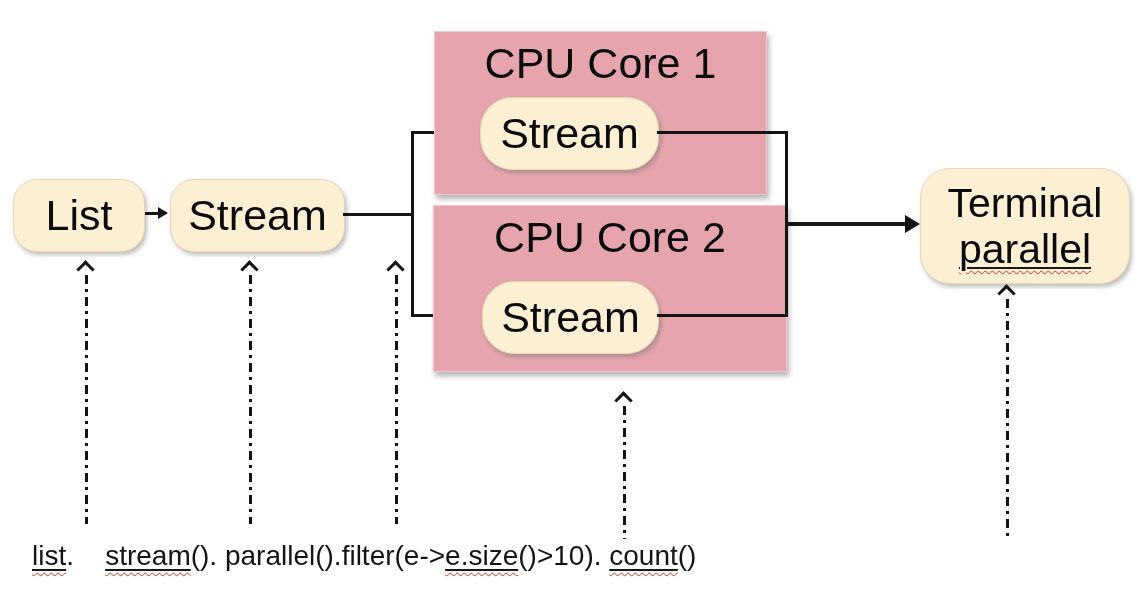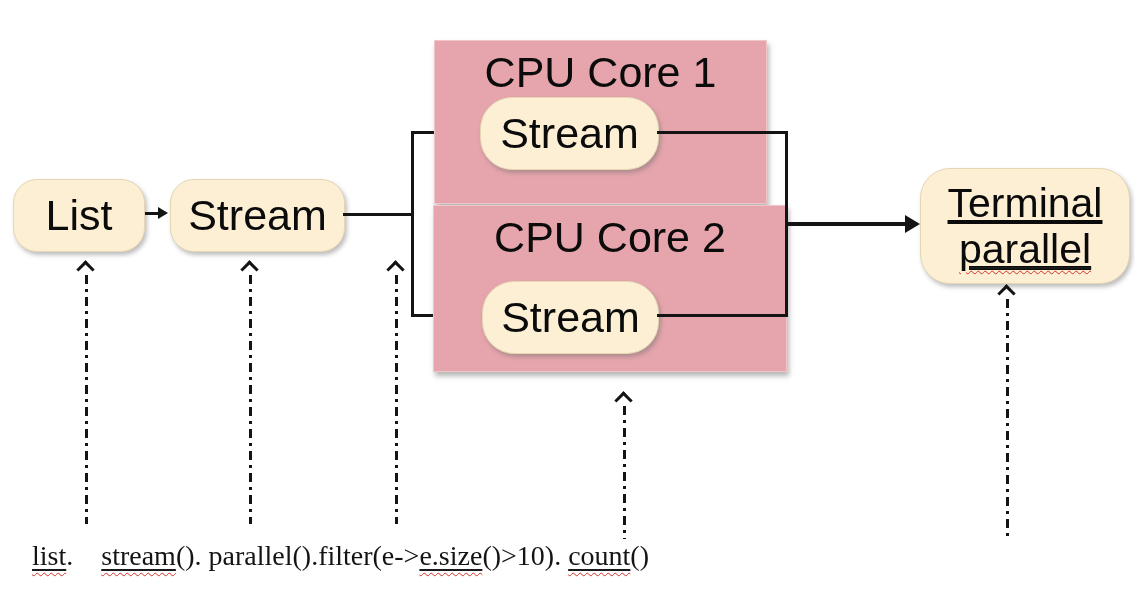--- a/index.html
+++ b/index.html
@@ -80,21 +80,21 @@
     border-left: 3.5px solid #141414;
     transform: rotate(45deg);
   }
   
   .terminal-text { font-size: 41px; line-height: 46px; }
   
   .code {
     position: absolute;
     left: 32px;
     top: 540px;
-    font-family: Liberation Serif, serif;
+    font-family: Liberation Sans, sans-serif;
     font-size: 28px;
     line-height: 32px;
     white-space: pre;
     color: #141414;
   }
   
   .ul {
     text-decoration: underline;
     text-decoration-color: #1a1a1a;
     text-decoration-thickness: 1.5px;
@@ -125,42 +125,42 @@
   <div class="hline" style="left:343px; top:213px; width:70px; height:3px;"></div>
 
   <div class="vline" style="left:411px; top:131px; width:3px; height:186px;"></div>
 
   <div class="hline" style="left:411px; top:131px; width:57px; height:3px;"></div>
   <div class="tri-right" style="left:467px; top:124px;"></div>
 
   <div class="hline" style="left:411px; top:314px; width:57px; height:3px;"></div>
   <div class="tri-right" style="left:467px; top:307px;"></div>
 
-  <div class="core" style="left:434px; top:40px; width:331px; height:162px;">
+  <div class="core" style="left:434px; top:31px; width:331px; height:162px;">
     <div class="core-label">CPU Core 1</div>
   </div>
   <div class="node pill" style="left:480px; top:97px; width:177px; height:71px;">
     <span>Stream</span>
   </div>
 
   <div class="core" style="left:433px; top:205px; width:332px; height:165px;padding-left:20px;">
     <div class="core-label">CPU Core 2</div>
   </div>
   <div class="node pill" style="left:482px; top:281px; width:175px; height:71px;">
     <span>Stream</span>
   </div>
 
   <div class="hline" style="left:657px; top:131px; width:131px; height:3px;"></div>
   <div class="hline" style="left:657px; top:314px; width:131px; height:3px;"></div>
   <div class="vline" style="left:785px; top:131px; width:3px; height:186px;"></div>
 
   <div class="hline" style="left:787px; top:222px; width:119px; height:4px;"></div>
   <div class="tri-right big" style="left:905px; top:215px;"></div>
 
-  <div class="node" style="left:920px; top:168px; width:208px; height:114px; border-radius:30px;text-decoration:underline;">
+  <div class="node" style="left:920px; top:168px; width:208px; height:114px; border-radius:30px;">
     <div class="terminal-text">
       <div>Terminal</div>
       <div><span class="ul"><span class="squig">parallel</span></span></div>
     </div>
   </div>
 
   <div class="chev-up" style="left:79px; top:263px;"></div>
   <div class="dash-line" style="left:85px; top:275px; height:249px;"></div>
 
   <div class="chev-up" style="left:243px; top:263px;"></div>

